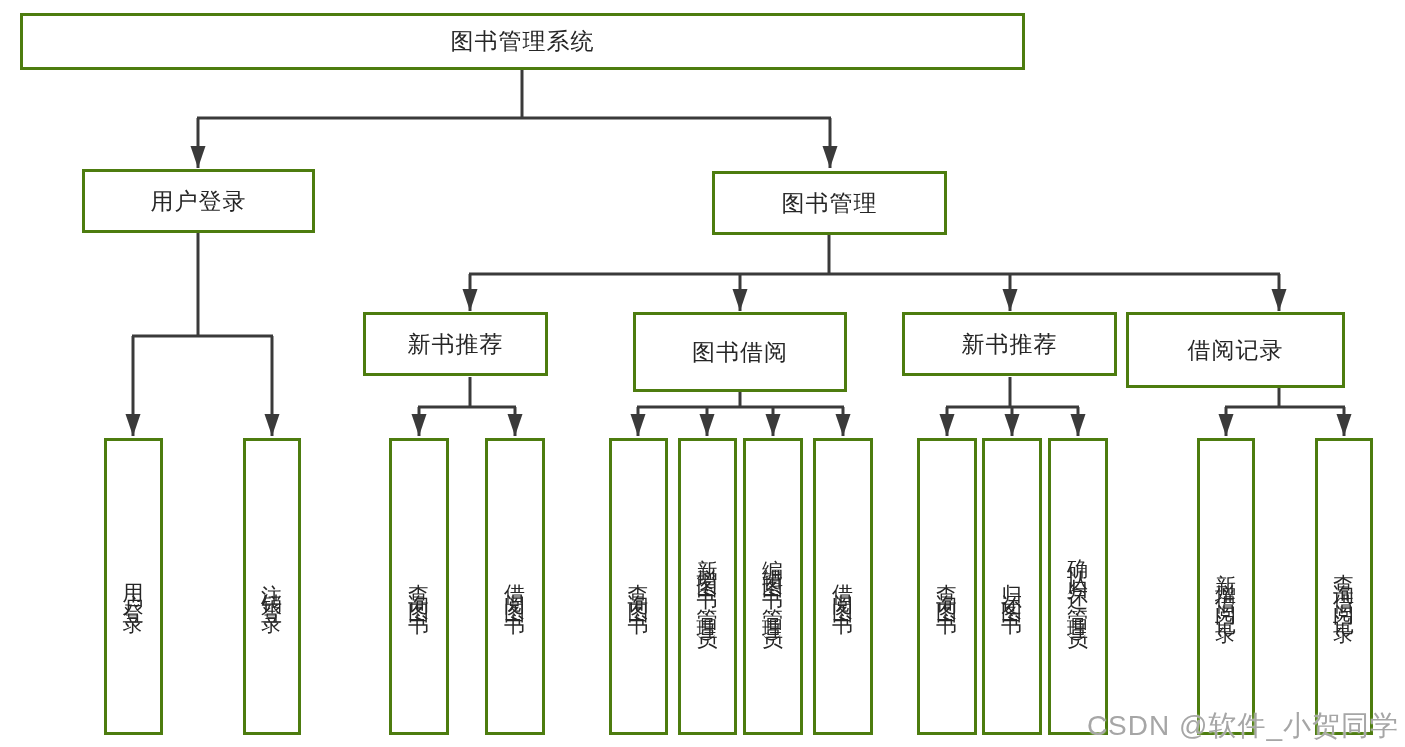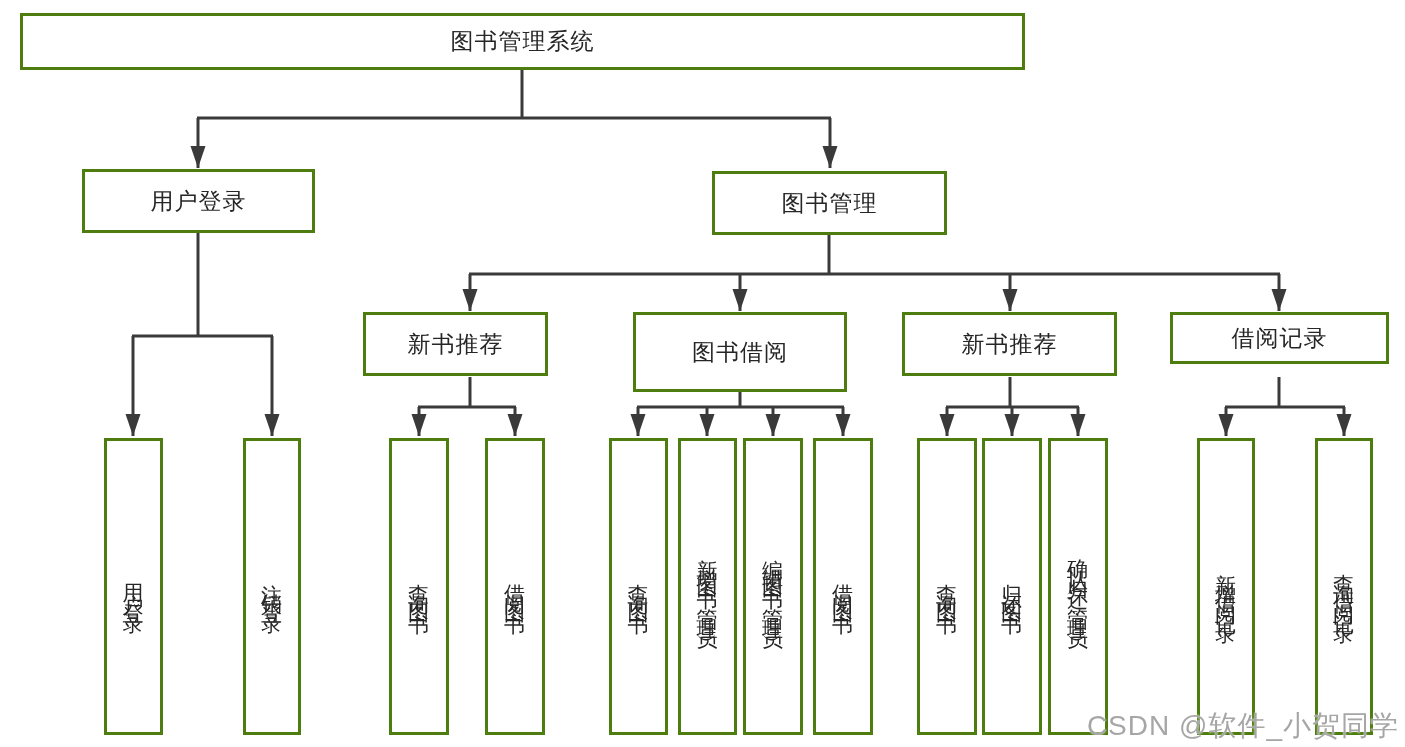--- a/index.html
+++ b/index.html
@@ -127,21 +127,21 @@
 
   <div class="node" style="left:363px; top:312px; width:185px; height:64px;">
     <span class="hlabel">新书推荐</span>
   </div>
   <div class="node" style="left:633px; top:312px; width:214px; height:80px;">
     <span class="hlabel">图书借阅</span>
   </div>
   <div class="node" style="left:902px; top:312px; width:215px; height:64px;">
     <span class="hlabel">新书推荐</span>
   </div>
-  <div class="node" style="left:1170px; top:312px; width:219px; height:52px;">
+  <div class="node" style="left:1126px; top:312px; width:219px; height:76px;">
     <span class="hlabel">借阅记录</span>
   </div>
 
   <div class="node" style="left:104px; top:438px; width:59px; height:297px;">
     <span class="vtext">用户登录</span>
   </div>
   <div class="node" style="left:243px; top:438px; width:58px; height:297px;">
     <span class="vtext">注销登录</span>
   </div>
 

